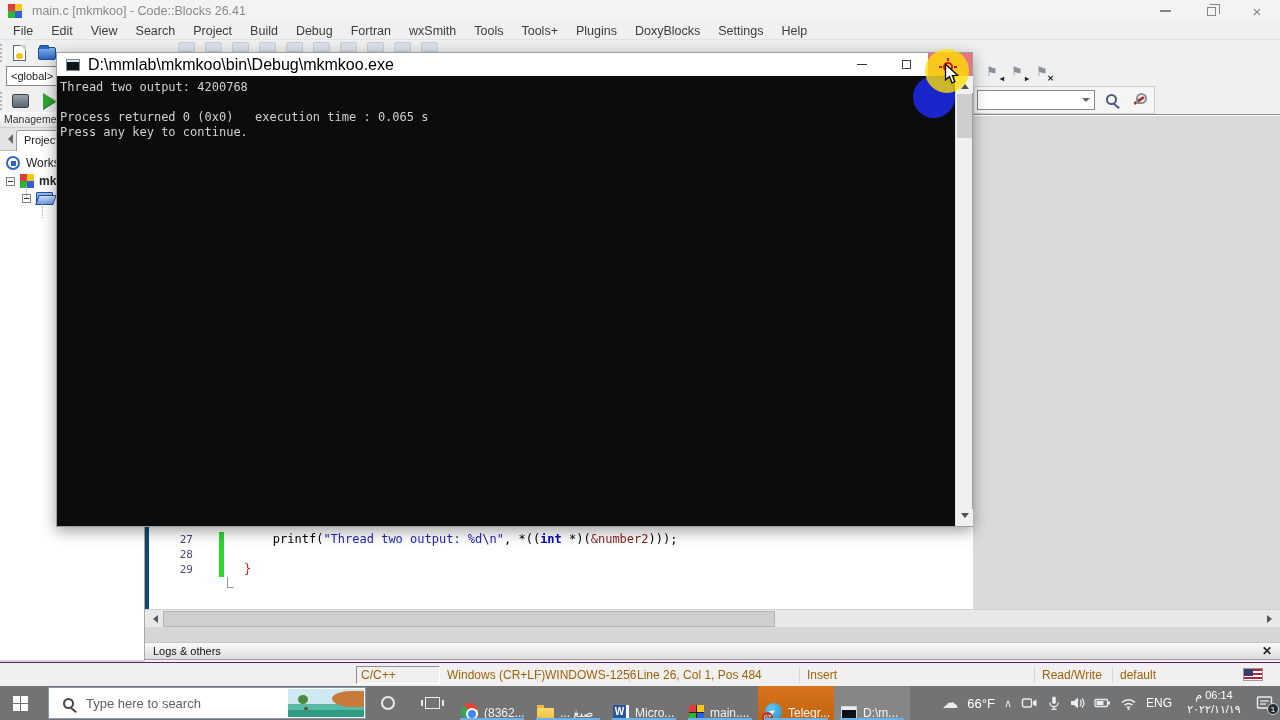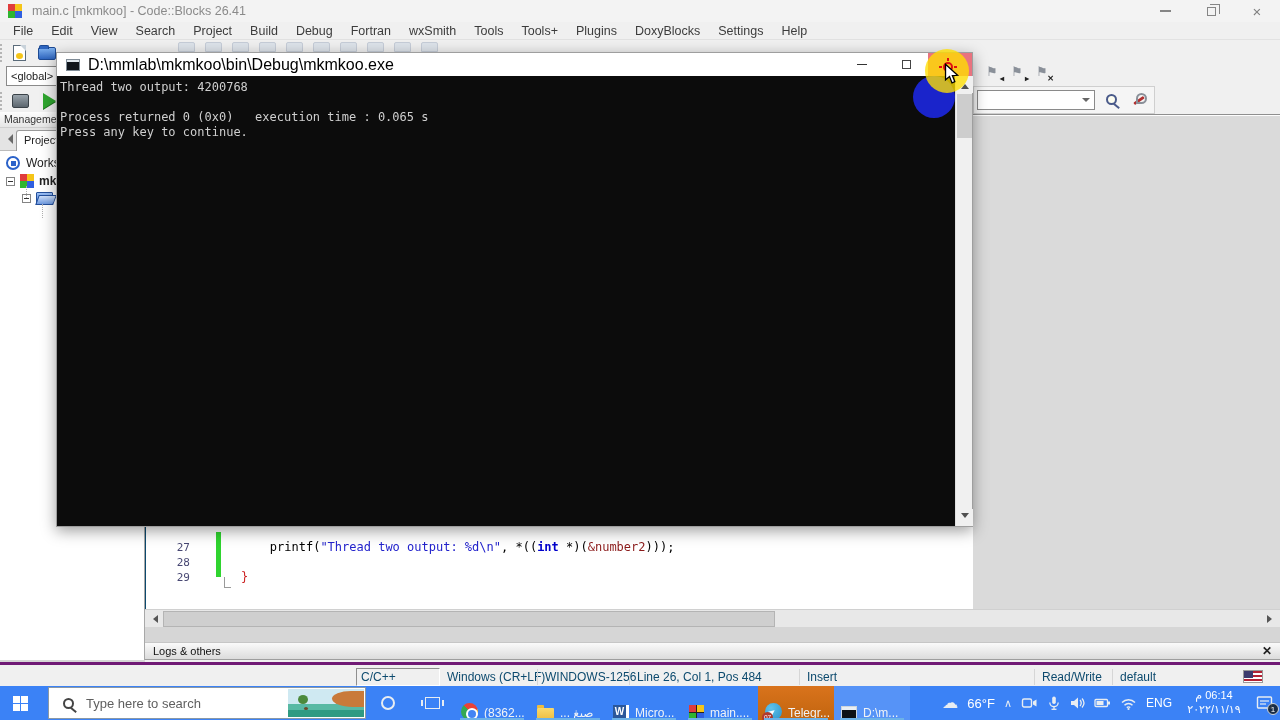--- a/index.html
+++ b/index.html
@@ -67,41 +67,41 @@
   .home-ico:after{content:"";position:absolute;left:2.5px;top:2.5px;width:5px;height:5px;background:#2b62c9}
   .minus-box{width:9px;height:9px;border:1px solid #848484;background:#fff;position:relative;margin-right:5px}
   .minus-box:after{content:"";position:absolute;left:1px;top:3px;width:5px;height:1px;background:#333}
   .cbsq{width:14px;height:14px;display:grid;grid-template-columns:7px 7px;grid-template-rows:7px 7px;margin-right:5px}
   .openfold{width:17px;height:12px;position:relative;margin-right:5px}
   .openfold:before{content:"";position:absolute;left:0;top:0;width:15px;height:11px;background:linear-gradient(#9cc0f5,#3f77d6);border:1px solid #24509c;border-radius:1px}
   .openfold:after{content:"";position:absolute;left:1px;top:3px;width:16px;height:8px;background:linear-gradient(#cfe0fa,#6f9ae0);border:1px solid #24509c;transform:skewX(-20deg)}
   .dotline{position:absolute;border-left:1px dotted #b0b0b0}
 
   
-  #editor{left:145px;top:527px;width:828px;height:96px;background:#fff;border-left:1px solid #0c4a6e;padding-top:13px}
+  #editor{left:145px;top:527px;width:828px;height:96px;background:#fff;border-left:4px solid #0c4a6e;padding-top:5px}
   .erow{display:flex;height:15px}
   .ln{width:52px;padding-right:8px;text-align:right;color:#484873;font:11px/15px "DejaVu Sans Mono",monospace}
   .code{white-space:pre;font:12px/15px "DejaVu Sans Mono",monospace;color:#000;margin-left:14px}
   .tok-string{color:#2222cc}.tok-kw{color:#0000cc;font-weight:bold}.tok-dred{color:#8b1a1a}.tok-brace{color:#cc2222}
   #chgbar{position:absolute;left:70px;top:5px;width:5px;height:45px;background:#2fd42f}
   #foldend{position:absolute;left:78px;top:50px;width:7px;height:11px;border-left:1px solid #9a9a9a;border-bottom:1px solid #9a9a9a}
 
   
   #hscroll{left:145px;top:609px;width:1135px;height:18px;background:#e8e8e8;border-top:1px solid #d0d0d0}
   .harr{position:absolute;top:0;width:17px;height:18px;display:flex;align-items:center;justify-content:center;background:#e8e8e8}
   .tri-l{width:0;height:0;border:4px solid transparent;border-right:5px solid #555}
   .tri-r{width:0;height:0;border:4px solid transparent;border-left:5px solid #555}
   #hthumb{position:absolute;left:18px;top:1px;width:612px;height:16px;background:#cfcfcf;border:1px solid #b4b4b4}
   #understrip{left:145px;top:627px;width:1135px;height:15px;background:#d6d6d6}
   #logsbar{left:145px;top:642px;width:1135px;height:18px;background:linear-gradient(#fafafa,#dcdcdc);border-top:1px solid #c6c6c6;border-bottom:1px solid #9e9e9e;display:flex;align-items:center}
   #logsbar span.t{font-size:11px;color:#111;margin-left:8px}
   #logs-close{margin-left:auto;margin-right:8px;font-size:12px;color:#222;font-weight:bold}
   #mgmt-foot{left:0;top:660px;width:145px;height:2px;background:#d6d6d6}
 
-  #statusbar{left:0;top:662px;width:1280px;height:16px;background:#f0f0f0;border-top:3px solid #701a75;font-size:12px;color:#0c4a6e}
+  #statusbar{left:0;top:662px;width:1280px;height:16px;background:#f0f0f0;border-top:1px solid #701a75;font-size:12px;color:#a16207}
   #sb-lang{position:absolute;left:356px;top:3px;width:84px;height:18px;border:1px solid #fff;border-top-color:#8e8e8e;border-left-color:#8e8e8e;padding:1px 0 0 4px;background:#f0f0f0}
   .sb{position:absolute;top:5px;white-space:nowrap}
   .sbsep{position:absolute;top:4px;width:1px;height:16px;background:#d6d6d6}
   #flag{position:absolute;left:1243px;top:5px;width:20px;height:13px;border:1px solid #999;
         background:repeating-linear-gradient(#b22234 0 2px,#fff 2px 4px)}
   #flag:after{content:"";position:absolute;left:0;top:0;width:9px;height:7px;background:#3c3b6e}
 
   
   #conwin{left:56px;top:52px;width:917px;height:475px;border:1px solid #9e9e9e;background:#0c0c0c;z-index:50;box-shadow:0 4px 14px rgba(0,0,0,.38)}
   #contitle{position:absolute;left:0;top:0;width:915px;height:23px;background:#fff;display:flex;align-items:center}
@@ -119,21 +119,21 @@
   .tri-u{width:0;height:0;border:4px solid transparent;border-bottom:5px solid #505050}
   .tri-d{width:0;height:0;border:4px solid transparent;border-top:5px solid #505050}
   #vthumb{position:absolute;left:1px;top:18px;width:15px;height:44px;background:#cdcdcd}
 
   
   #hl-blue{left:913px;top:76px;width:42px;height:42px;border-radius:50%;background:rgba(28,40,230,.88);z-index:60}
   #hl-yellow{left:925px;top:49px;width:44px;height:44px;border-radius:50%;background:rgba(255,223,0,.78);z-index:61}
   #burst,#cursor{z-index:63}
 
   
-  #taskbar{left:0;top:686px;width:1280px;height:34px;background:#3b82f6;z-index:100;display:flex;align-items:center}
+  #taskbar{left:0;top:686px;width:1280px;height:34px;background:#737373;z-index:100;display:flex;align-items:center}
   #start{width:48px;height:34px;display:flex;align-items:center;justify-content:center}
   #winlogo{width:7px;height:7px;background:#fff;box-shadow:8px 0 0 #fff,0 8px 0 #fff,8px 8px 0 #fff;margin:-8px 8px 0 -8px}
   #searchbox{width:318px;height:32px;margin-top:0;background:#fff;border:1px solid #8a98a5;display:flex;align-items:center;position:relative}
   .smag{width:11px;height:11px;border:2px solid #444;border-radius:50%;position:relative;margin-left:14px}
   .smag:after{content:"";position:absolute;right:-5px;bottom:-4px;width:7px;height:2px;background:#444;transform:rotate(40deg)}
   #searchtext{margin-left:12px;font-size:13px;color:#5f5f5f}
   #sillu{position:absolute;right:1px;top:1px;width:76px;height:28px;overflow:hidden;
          background:linear-gradient(180deg,#cfe9f2 0 55%,#58b9a4 55% 75%,#2f9a82 75% 100%)}
   #sillu:before{content:"";position:absolute;right:-8px;top:2px;width:40px;height:16px;background:#c97a3a;border-radius:50% 0 0 55%}
   #sillu:after{content:"";position:absolute;left:10px;top:6px;width:10px;height:9px;background:#4c8a3c;border-radius:50%;box-shadow:3px 9px 0 -3px #6b4a2a}

